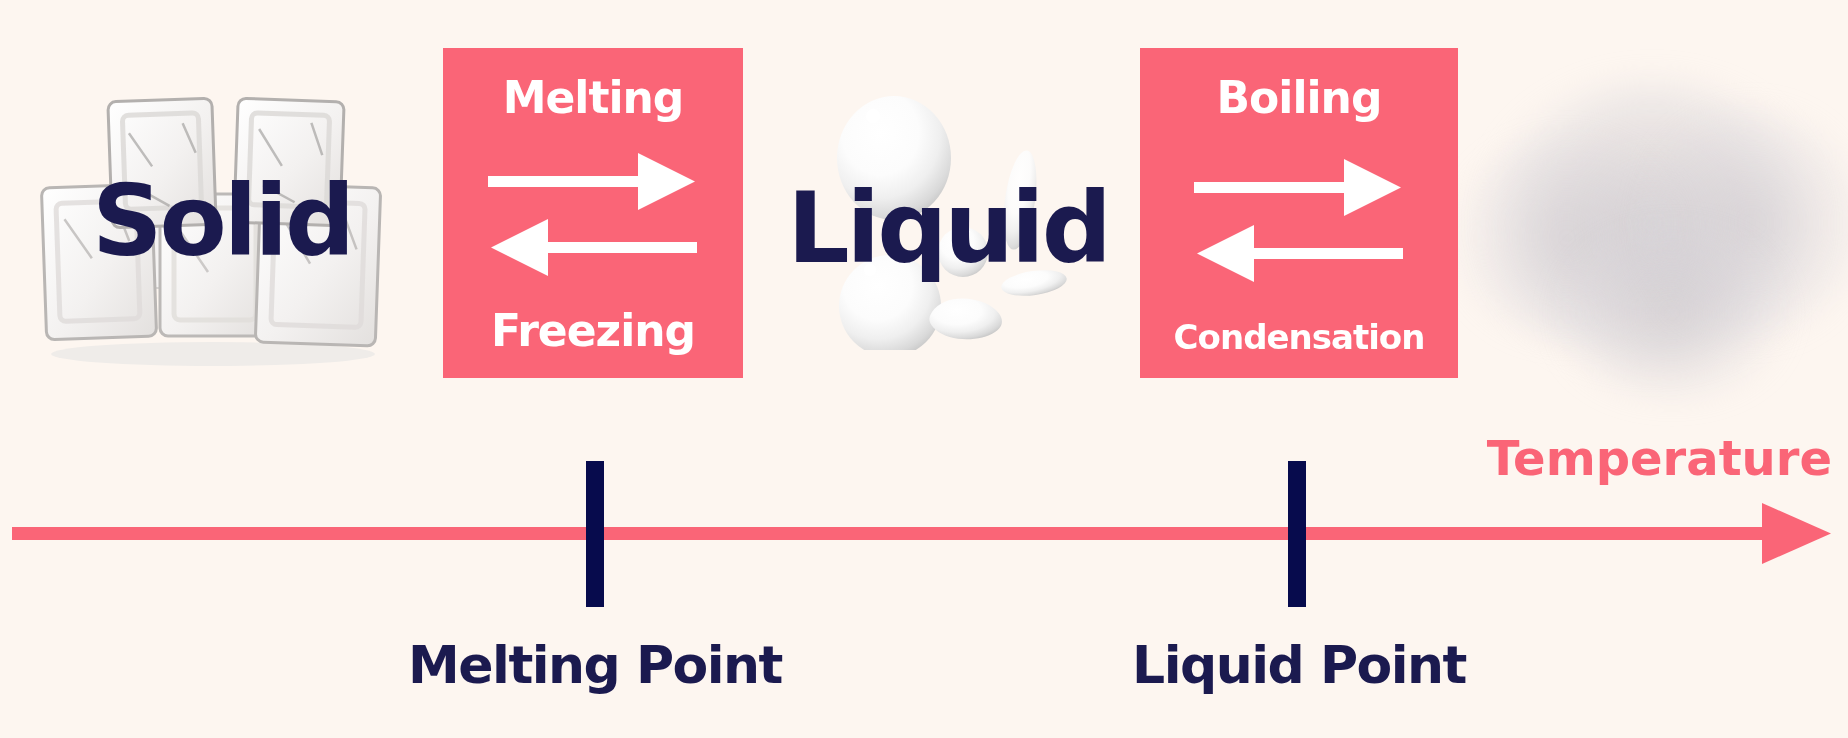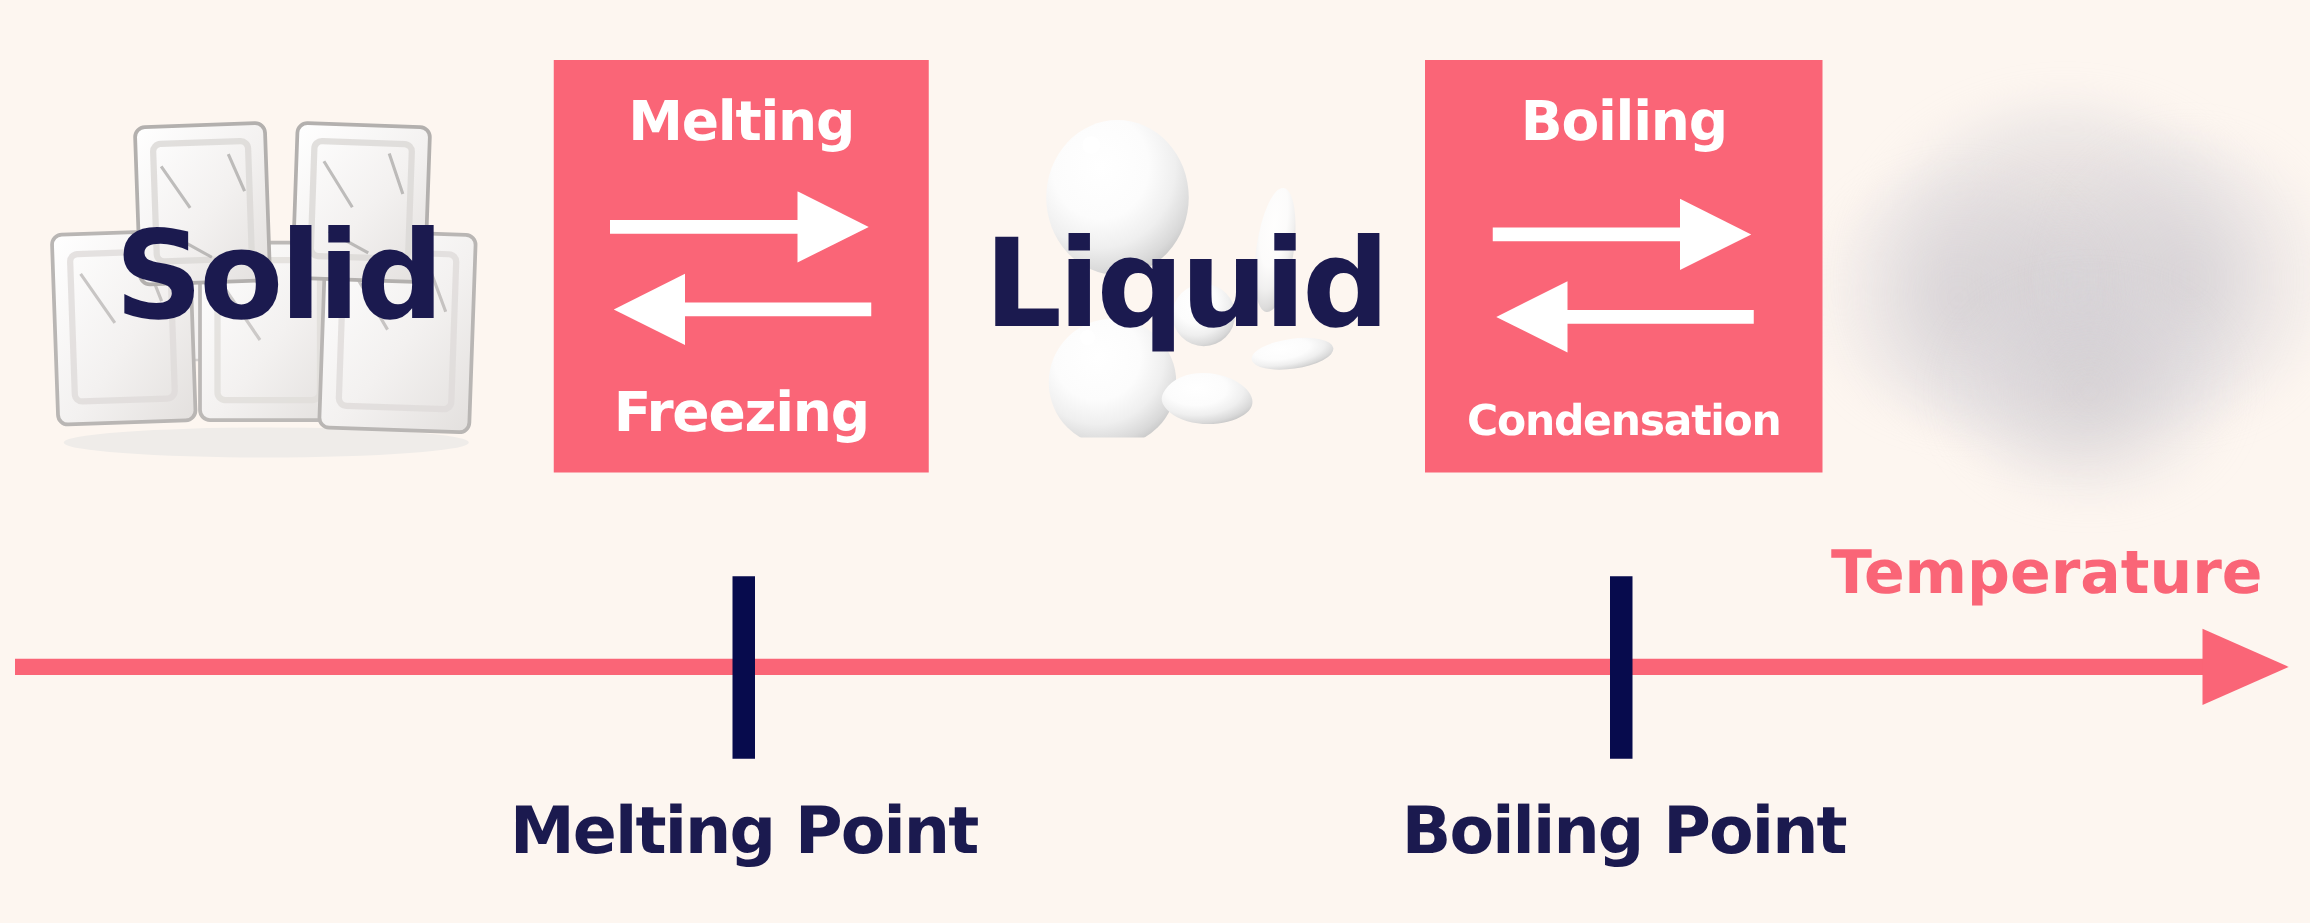--- a/index.html
+++ b/index.html
@@ -74,21 +74,21 @@
   }
   .t-large { font-size: 44px; }
   .t-small { font-size: 34px; }
   .arrows-svg { display: block; }
 
   
   .axis-svg { position: absolute; left: 0; top: 440px; }
   .axis-title {
     position: absolute;
     top: 430px;
-    right: 38px;
+    right: 16px;
     font-size: 48px;
     font-weight: 700;
     color: #FA6577;
     line-height: 56px;
     white-space: nowrap;
   }
   .point-label {
     position: absolute;
     top: 630px;
     transform: translateX(-50%);
@@ -207,15 +207,15 @@
   <svg class="axis-svg" width="1848" height="200" viewBox="0 0 1848 200">
     <rect x="12" y="87" width="1756" height="13" fill="#FA6577"></rect>
     <polygon points="1762,63 1831,93.5 1762,124" fill="#FA6577"></polygon>
     <rect x="586" y="21" width="18" height="146" fill="#070B4D"></rect>
     <rect x="1288" y="21" width="18" height="146" fill="#070B4D"></rect>
   </svg>
 
   <div class="axis-title">Temperature</div>
 
   <div class="point-label point-melting">Melting Point</div>
-  <div class="point-label point-boiling">Boiling Point</div>
+  <div class="point-label point-boiling">Liquid Point</div>
 
 </div>
 
 </body></html>

